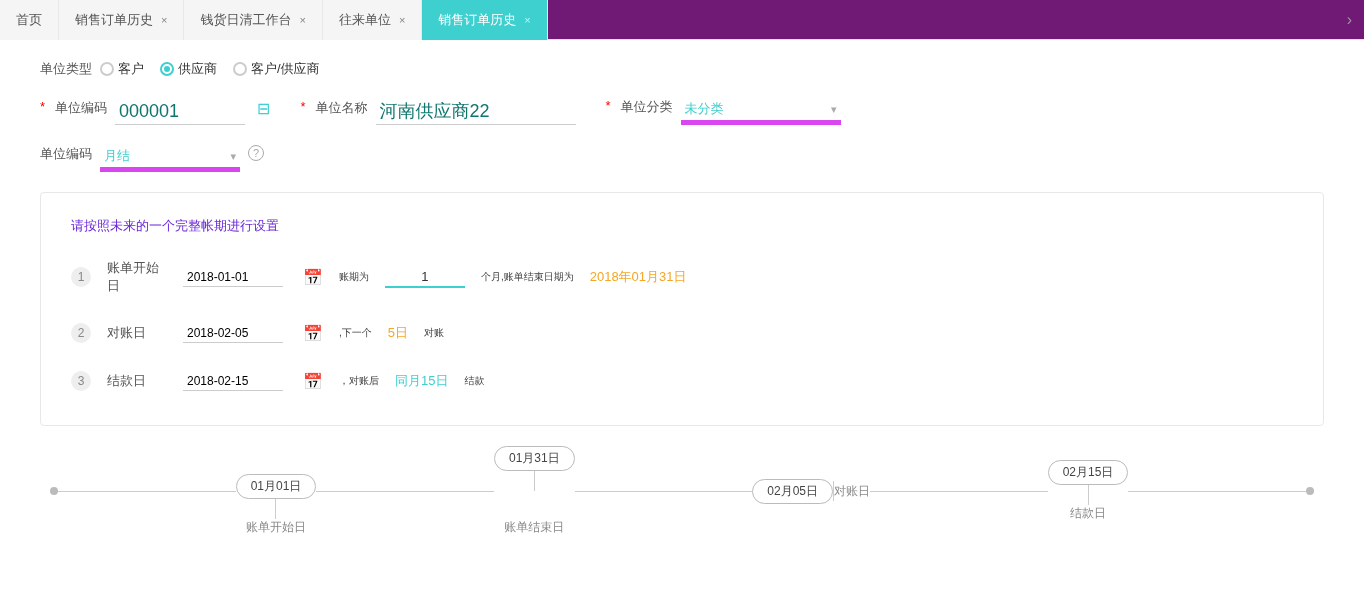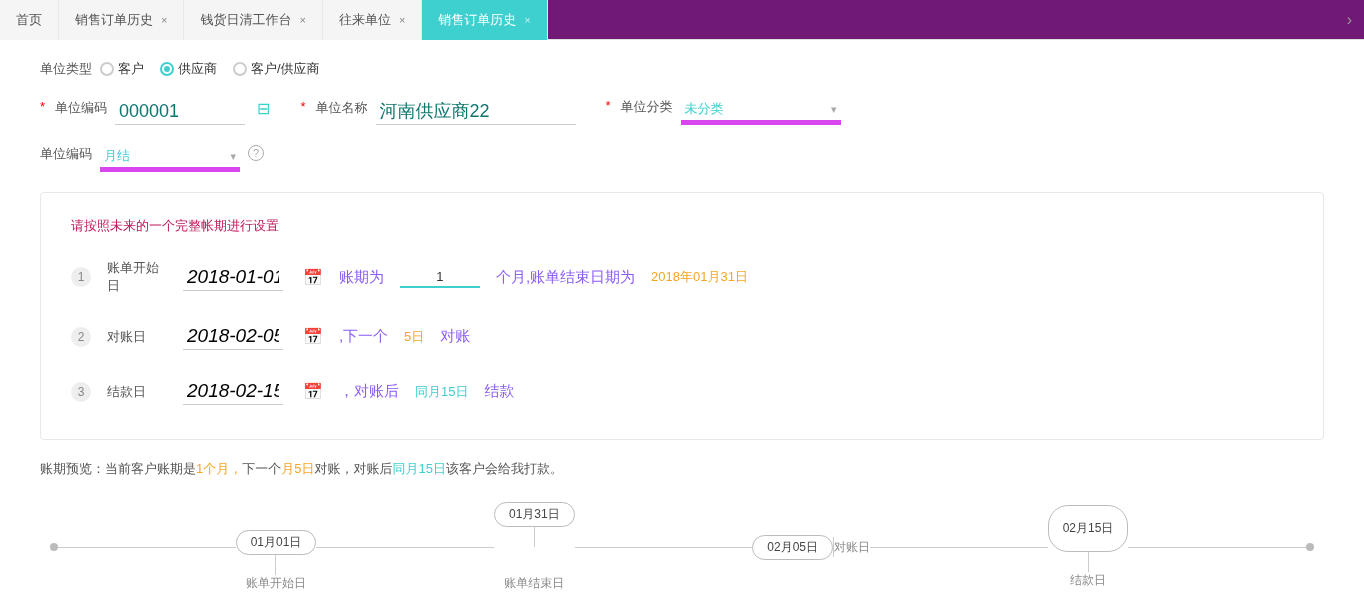--- a/index.html
+++ b/index.html
@@ -171,21 +171,21 @@
 
     
     .period-card {
       border: 1px solid #e8e8e8;
       border-radius: 4px;
       padding: 24px 30px;
       margin-bottom: 20px;
     }
     .period-card-title {
       font-size: 13px;
-      color: #be185d;
+      color: #6d28d9;
       margin-bottom: 24px;
     }
     .period-row {
       display: flex;
       align-items: center;
       margin-bottom: 28px;
       gap: 16px;
     }
     .period-num {
       width: 20px;
@@ -202,39 +202,38 @@
     .period-row-label {
       color: #555;
       width: 60px;
       flex-shrink: 0;
     }
     .period-date-input {
       border: none;
       border-bottom: 1px solid #ccc;
       outline: none;
       padding: 2px 4px;
-      font-size: 19px;
+      font-size: 12px;
       width: 100px;
       background: transparent;
-      font-style: italic;
     }
     .period-num-input {
       border: none;
       border-bottom: 2px solid #3ecfcf;
       outline: none;
       padding: 2px 4px;
       font-size: 13px;
       width: 80px;
       background: transparent;
       color: #333;
       text-align: center;
     }
     .period-desc {
-      color: #8b5cf6;
-      font-size: 15px;
+      color: #404040;
+      font-size: 10px;
     }
     .highlight-orange { color: #f5a623; }
     .highlight-teal { color: #3ecfcf; }
 
     
     .preview-section {
       margin-top: 10px;
     }
     .preview-text {
       font-size: 13px;
@@ -352,23 +351,20 @@
       <span class="period-row-label">结款日</span>
       <input class="period-date-input" type="text" value="2018-02-15" style="">
       <span class="cal-icon">📅</span>
       <span class="period-desc">，对账后</span>
       <span class="highlight-teal">同月15日</span>
       <span class="period-desc">结款</span>
     </div>
   </div>
 
   <div class="preview-section">
-    <div class="preview-text">
-      <span>账期预览：当前客户账期是</span><span class="highlight-orange">1个月，</span><span>下一个</span><span class="highlight-orange">月5日</span><span>对账，对账后</span><span class="highlight-teal">同月15日</span><span>该客户会给我打款。</span>
-    </div>
 
     <div style="display:flex; align-items:center; width:100%; padding: 0 10px;">
 
       <div style="width:8px;height:8px;border-radius:50%;background:#bbb;margin-top:0;flex-shrink:0;"></div>
       <div style="flex:1;height:1px;background:#ccc;"></div>
 
       <div style="display:flex;flex-direction:column;align-items:center;">
         <div style="border:1px solid #bbb;border-radius:20px;padding:3px 14px;font-size:12px;color:#444;background:#fff;white-space:nowrap;margin-top:27px;">01月01日</div>
         <div style="width:1px;height:20px;background:#ccc;"></div>
         <div style="font-size:12px;color:#888;white-space:nowrap;">账单开始日</div>
@@ -386,21 +382,21 @@
 
       <div style="display:flex;flex-direction:row;align-items:center;">
         <div style="border:1px solid #bbb;border-radius:20px;padding:3px 14px;font-size:12px;color:#444;background:#fff;white-space:nowrap;">02月05日</div>
         <div style="width:1px;height:20px;background:#ccc;"></div>
         <div style="font-size:12px;color:#888;white-space:nowrap;">对账日</div>
       </div>
 
       <div style="flex:1;height:1px;background:#ccc;"></div>
 
       <div style="display:flex;flex-direction:column;align-items:center;">
-        <div style="border:1px solid #bbb;border-radius:20px;padding:14px 14px;font-size:12px;color:#444;background:#fff;white-space:nowrap;">02月15日</div>
+        <div style="border:1px solid #bbb;border-radius:20px;padding:3px 14px;font-size:12px;color:#444;background:#fff;white-space:nowrap;">02月15日</div>
         <div style="width:1px;height:20px;background:#ccc;"></div>
         <div style="font-size:12px;color:#888;white-space:nowrap;">结款日</div>
       </div>
 
       <div style="flex:1;height:1px;background:#ccc;"></div>
 
       <div style="width:8px;height:8px;border-radius:50%;background:#bbb;flex-shrink:0;"></div>
     </div>
   </div>
 

